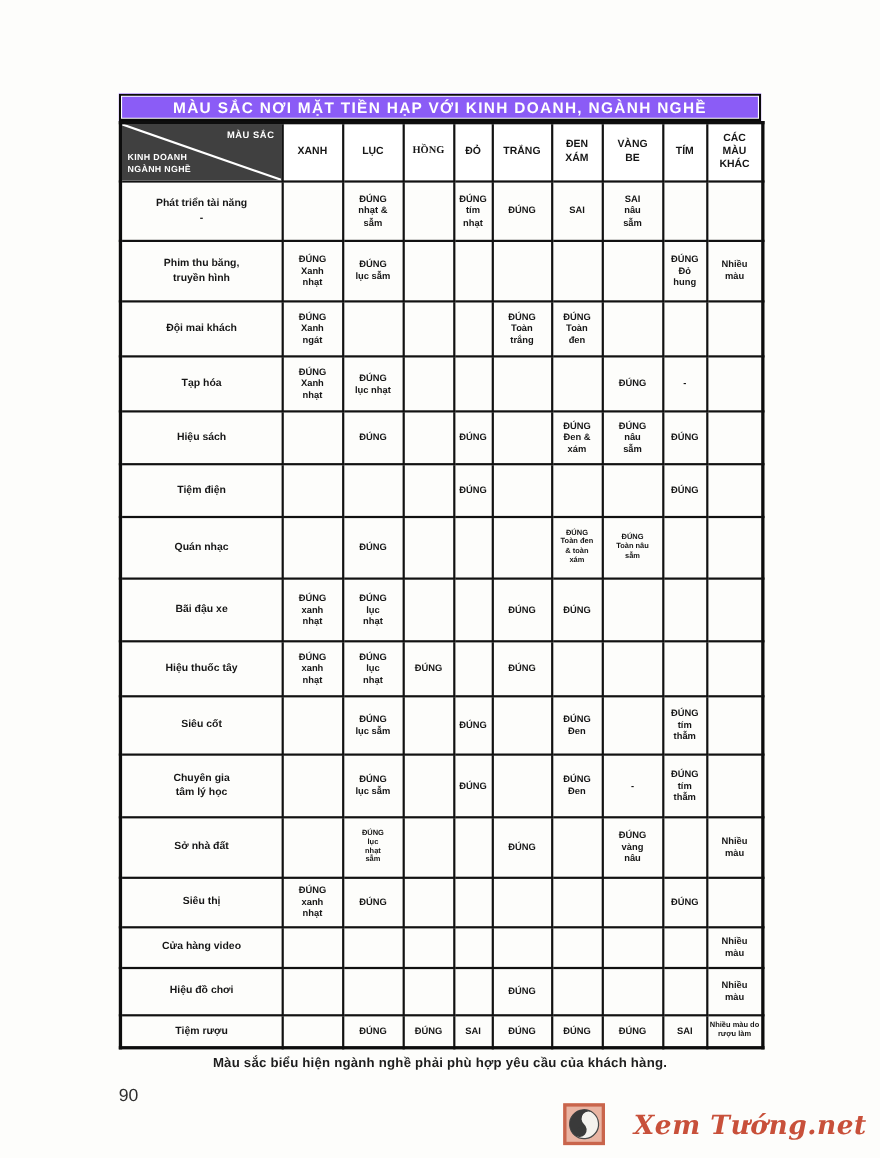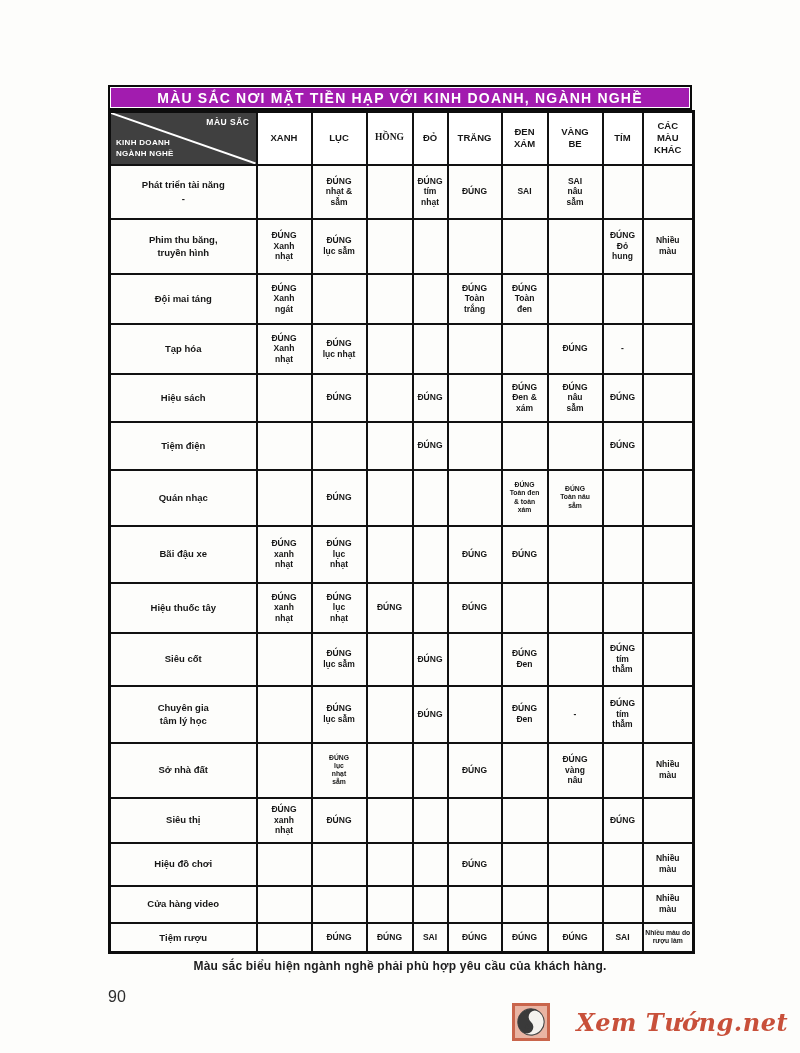--- a/index.html
+++ b/index.html
@@ -6,21 +6,21 @@
   html,body { width:800px; height:1053px; }
   body {
     font-family:"Liberation Sans","DejaVu Sans",sans-serif;
     background:#fdfdfb; color:#161616; position:relative; overflow:hidden;
   }
   .scan-page { position:absolute; inset:0; }
 
   
   .title-bar {
     position:absolute; left:108px; top:85px; width:584px; height:25px;
-    background:#a21caf; color:#fff; display:flex; align-items:center; justify-content:center;
+    background:#8b5cf6; color:#fff; display:flex; align-items:center; justify-content:center;
     font-weight:bold; font-size:14px; letter-spacing:1.2px;
     box-shadow: inset 0 0 0 2px #0a0a0a, inset 0 0 0 3px #ffffff;
   }
 
   
   table.color-table {
     position:absolute; left:108px; top:110px; width:584px;
     border-collapse:collapse; table-layout:fixed;
     border:3px solid #0d0d0d;
   }
@@ -129,21 +129,21 @@
           <td class="cell"></td>
           <td class="cell"></td>
           <td class="cell"></td>
           <td class="cell">ĐÚNG
 Đỏ
 hung</td>
           <td class="cell">Nhiều
 màu</td>
         </tr>
         <tr style="height: 50px;">
-          <td class="row-label">Đội mai táng</td>
+          <td class="row-label">Đội mai khách</td>
           <td class="cell">ĐÚNG
 Xanh
 ngát</td>
           <td class="cell"></td>
           <td class="cell"></td>
           <td class="cell"></td>
           <td class="cell">ĐÚNG
 Toàn
 trắng</td>
           <td class="cell">ĐÚNG
@@ -303,40 +303,40 @@
 nhạt</td>
           <td class="cell">ĐÚNG</td>
           <td class="cell"></td>
           <td class="cell"></td>
           <td class="cell"></td>
           <td class="cell"></td>
           <td class="cell"></td>
           <td class="cell">ĐÚNG</td>
           <td class="cell"></td>
         </tr>
+        <tr style="height: 37px;">
+          <td class="row-label">Cửa hàng video</td>
+          <td class="cell"></td>
+          <td class="cell"></td>
+          <td class="cell"></td>
+          <td class="cell"></td>
+          <td class="cell"></td>
+          <td class="cell"></td>
+          <td class="cell"></td>
+          <td class="cell"></td>
+          <td class="cell">Nhiều
+màu</td>
+        </tr>
         <tr style="height: 43px;">
           <td class="row-label">Hiệu đồ chơi</td>
           <td class="cell"></td>
           <td class="cell"></td>
           <td class="cell"></td>
           <td class="cell"></td>
           <td class="cell">ĐÚNG</td>
-          <td class="cell"></td>
-          <td class="cell"></td>
-          <td class="cell"></td>
-          <td class="cell">Nhiều
-màu</td>
-        </tr>
-        <tr style="height: 37px;">
-          <td class="row-label">Cửa hàng video</td>
-          <td class="cell"></td>
-          <td class="cell"></td>
-          <td class="cell"></td>
-          <td class="cell"></td>
-          <td class="cell"></td>
           <td class="cell"></td>
           <td class="cell"></td>
           <td class="cell"></td>
           <td class="cell">Nhiều
 màu</td>
         </tr>
         <tr style="height: 30px;">
           <td class="row-label">Tiệm rượu</td>
           <td class="cell"></td>
           <td class="cell">ĐÚNG</td>

